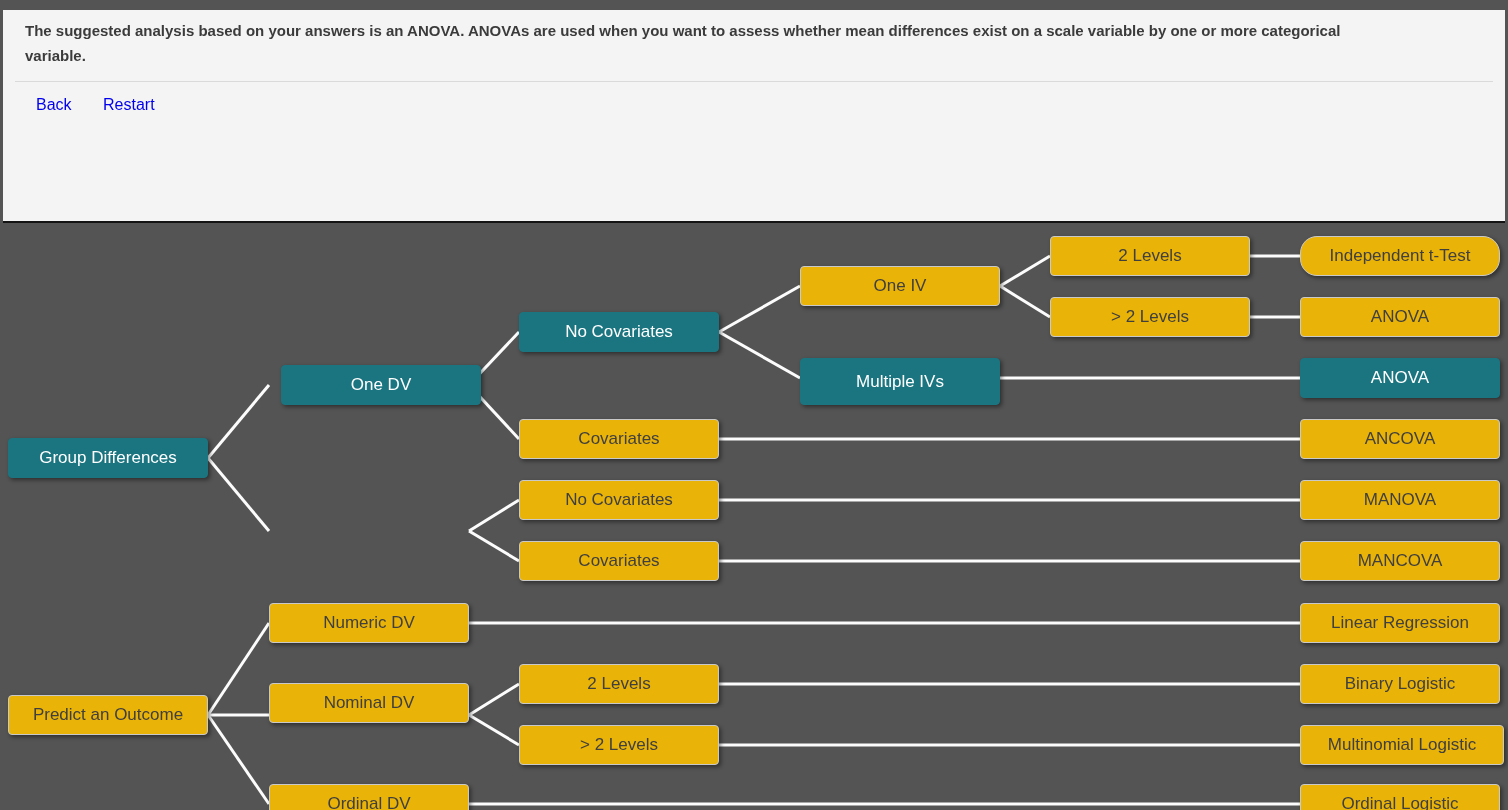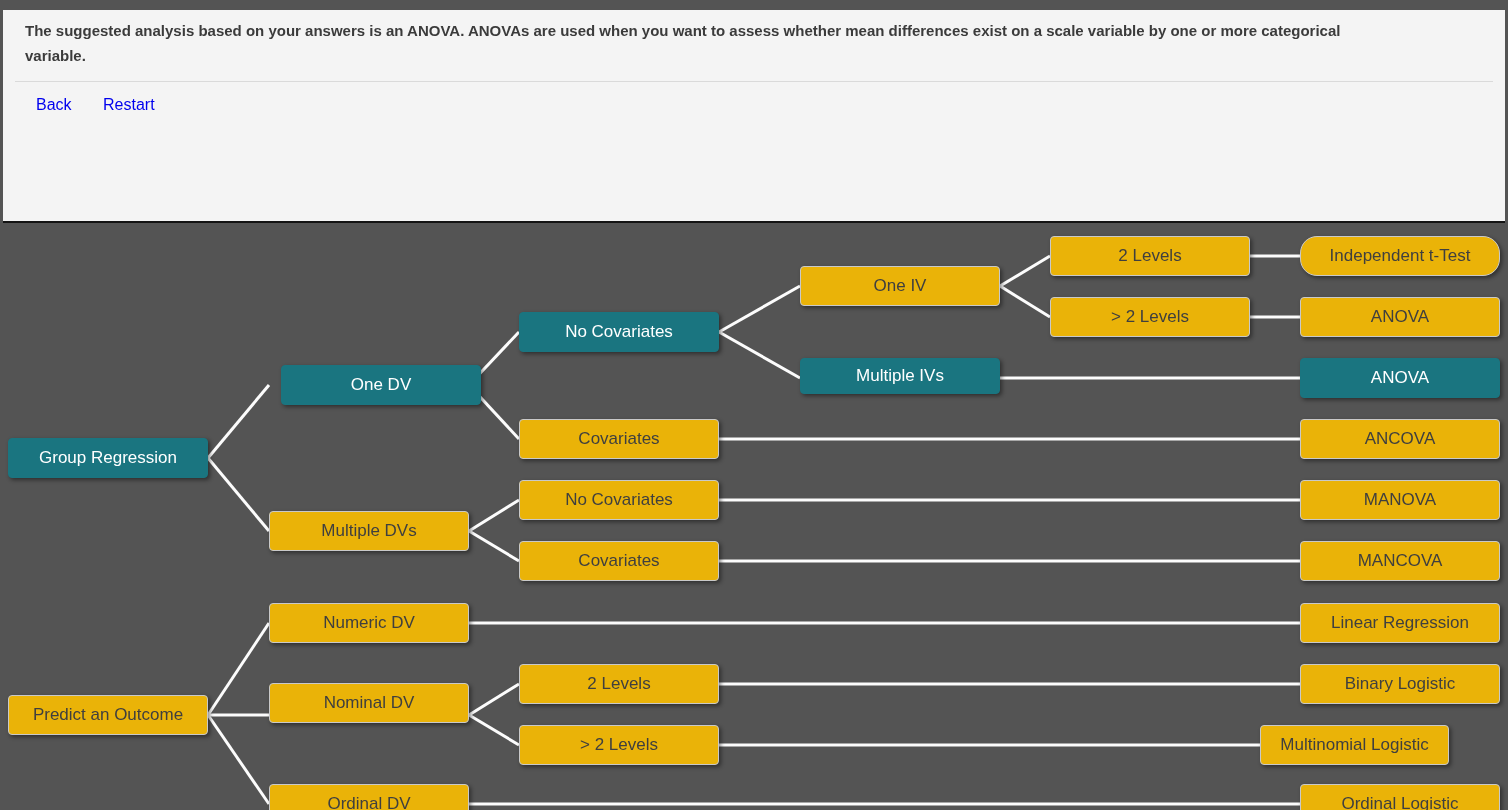--- a/index.html
+++ b/index.html
@@ -103,34 +103,31 @@
       <line x1="208" y1="490" x2="269" y2="579" stroke="#fcfcfc" stroke-width="3"></line>
       <line x1="469" y1="398" x2="1300" y2="398" stroke="#fcfcfc" stroke-width="3"></line>
       <line x1="469" y1="490" x2="519" y2="459" stroke="#fcfcfc" stroke-width="3"></line>
       <line x1="469" y1="490" x2="519" y2="520" stroke="#fcfcfc" stroke-width="3"></line>
       <line x1="719" y1="459" x2="1300" y2="459" stroke="#fcfcfc" stroke-width="3"></line>
       <line x1="719" y1="520" x2="1300" y2="520" stroke="#fcfcfc" stroke-width="3"></line>
       <line x1="469" y1="579" x2="1300" y2="579" stroke="#fcfcfc" stroke-width="3"></line>
     </svg>
 
   <div class="node highlight" style="left: 8px; top: 213px; width: 200px; height: 40px;">
-    <span class="node-label">Group Regression</span>
+    <span class="node-label">Group Differences</span>
   </div>
 
   <div class="node" style="left: 8px; top: 470px; width: 200px; height: 40px;">
     <span class="node-label">Predict an Outcome</span>
   </div>
 
   <div class="node highlight" style="left: 269px; top: 140px; width: 200px; height: 40px; margin-left: 12px;">
     <span class="node-label">One DV</span>
   </div>
 
-  <div class="node" style="left: 269px; top: 286px; width: 200px; height: 40px;">
-    <span class="node-label">Multiple DVs</span>
-  </div>
 
   <div class="node" style="left: 269px; top: 378px; width: 200px; height: 40px;">
     <span class="node-label">Numeric DV</span>
   </div>
 
   <div class="node" style="left: 269px; top: 458px; width: 200px; height: 40px;">
     <span class="node-label">Nominal DV</span>
   </div>
 
   <div class="node" style="left: 269px; top: 559px; width: 200px; height: 40px;">
@@ -158,21 +155,21 @@
   </div>
 
   <div class="node" style="left: 519px; top: 500px; width: 200px; height: 40px;">
     <span class="node-label">&gt; 2 Levels</span>
   </div>
 
   <div class="node" style="left: 800px; top: 41px; width: 200px; height: 40px;">
     <span class="node-label">One IV</span>
   </div>
 
-  <div class="node highlight" style="left: 800px; top: 133px; width: 200px; height: 36px;">
+  <div class="node highlight" style="left: 800px; top: 133px; width: 200px; height: 47px;">
     <span class="node-label">Multiple IVs</span>
   </div>
 
   <div class="node" style="left: 1050px; top: 11px; width: 200px; height: 40px;">
     <span class="node-label">2 Levels</span>
   </div>
 
   <div class="node" style="left: 1050px; top: 72px; width: 200px; height: 40px;">
     <span class="node-label">&gt; 2 Levels</span>
   </div>
@@ -202,20 +199,20 @@
   </div>
 
   <div class="node" style="left: 1300px; top: 378px; width: 200px; height: 40px;">
     <span class="node-label">Linear Regression</span>
   </div>
 
   <div class="node" style="left: 1300px; top: 439px; width: 200px; height: 40px;">
     <span class="node-label">Binary Logistic</span>
   </div>
 
-  <div class="node" style="left: 1260px; top: 500px; width: 189px; height: 40px;">
+  <div class="node" style="left: 1300px; top: 500px; width: 204px; height: 40px;">
     <span class="node-label">Multinomial Logistic</span>
   </div>
 
   <div class="node" style="left: 1300px; top: 559px; width: 200px; height: 40px;">
     <span class="node-label">Ordinal Logistic</span>
   </div>
 </div>
 
 </body></html>

